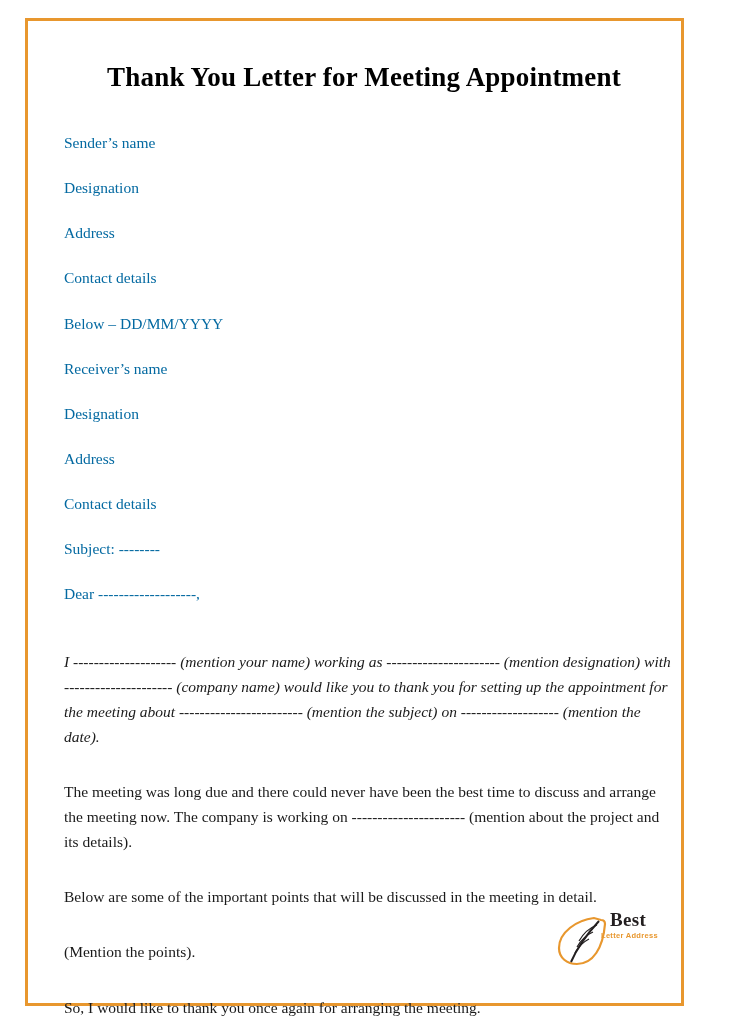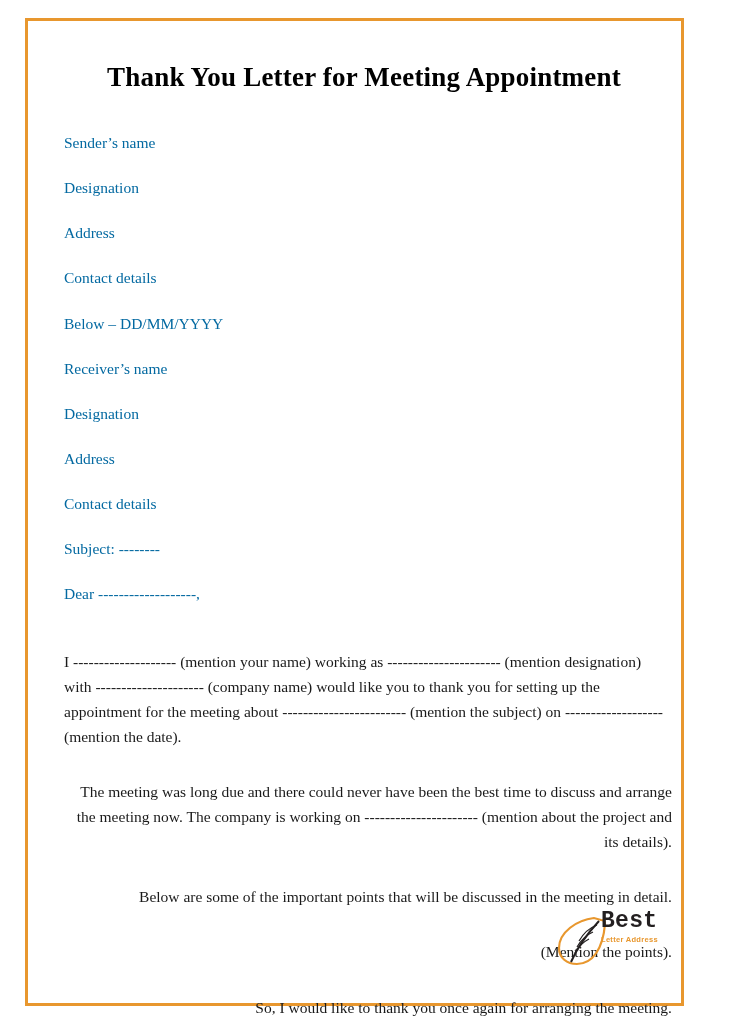--- a/index.html
+++ b/index.html
@@ -54,24 +54,24 @@
   }
   .para {
     font-size: 15.5px;
     color: #1a1a1a;
     margin: 0 0 22px 0;
     line-height: 1.62;
     text-align: left;
   }
   .para.first-body {
     margin-top: 44px;
+    font-style: italic;
   }
   .gap-before {
     margin-top: 30px;
-    text-align: right;
   }
   .logo {
     position: absolute;
     right: 42px;
     bottom: 42px;
     width: 118px;
     height: 82px;
   }
   .logo-mark {
     position: absolute;
@@ -80,26 +80,27 @@
     width: 62px;
     height: 62px;
   }
   .logo-text {
     position: absolute;
     left: 52px;
     top: 10px;
     text-align: left;
   }
   .logo-best {
-    font-family: Liberation Mono, monospace;
+    font-family: Liberation Serif, serif;
     font-weight: bold;
-    font-size: 23px;
+    font-size: 19px;
     color: #231f20;
     letter-spacing: 0.3px;
     line-height: 1;
+    margin-left: 9px;
   }
   .logo-sub {
     font-family: "Liberation Sans", sans-serif;
     font-size: 7.5px;
     font-weight: bold;
     color: #e8972e;
     letter-spacing: 0.3px;
     margin-top: 3px;
     line-height: 1;
   }

